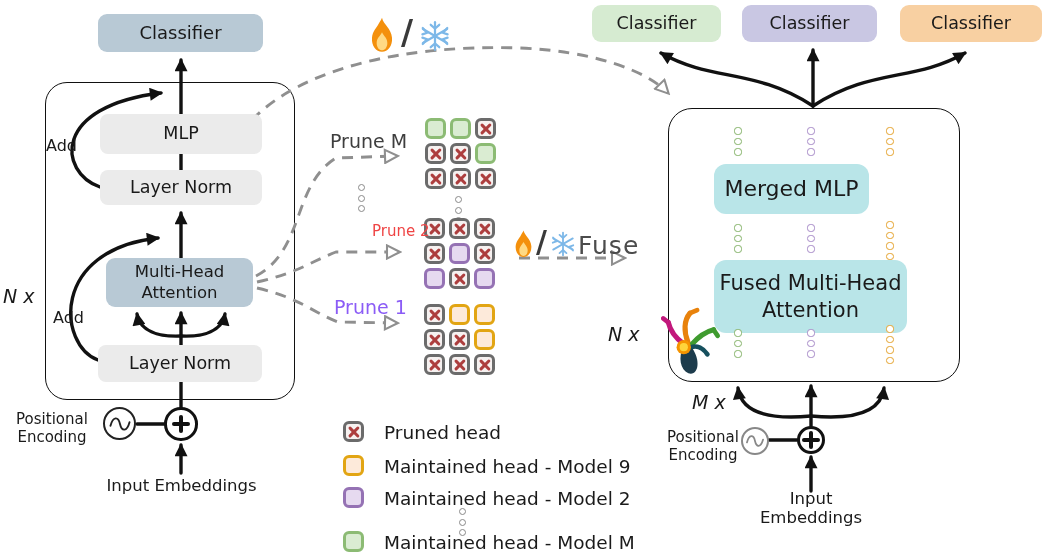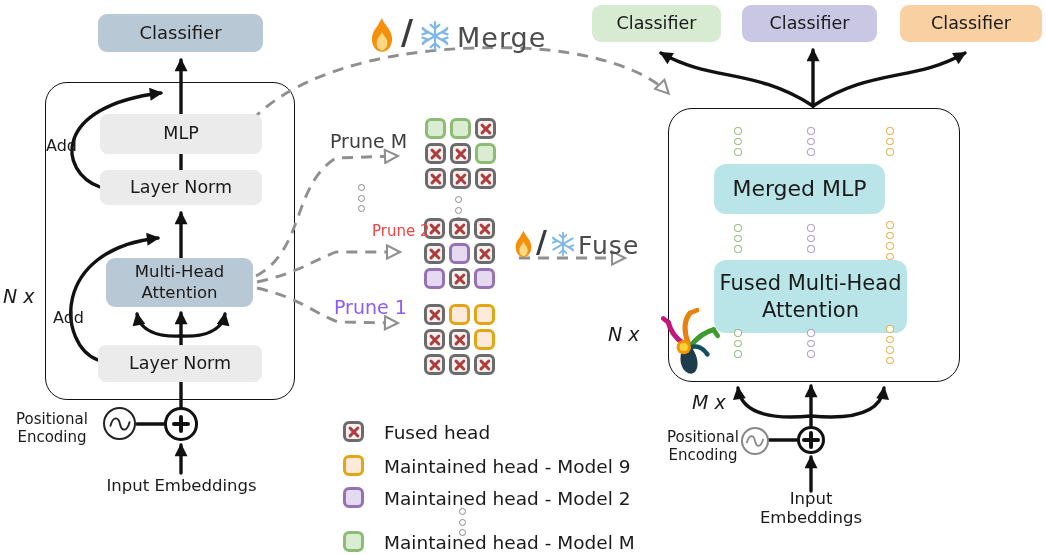--- a/index.html
+++ b/index.html
@@ -143,21 +143,20 @@
           <line x1="3.7" y1="21.5" x2="26.3" y2="8.5"></line>
       <path d="M11,4.5 L15,8 L19,4.5"></path>
           <path d="M11,25.5 L15,22 L19,25.5"></path>
       <path d="M3.2,13.5 L7.5,12 L3.5,7.5"></path>
           <path d="M26.8,16.5 L22.5,18 L26.5,22.5"></path>
       <path d="M3.5,22.5 L7.5,18 L3.2,16.5"></path>
           <path d="M26.5,7.5 L22.5,12 L26.8,13.5"></path>
     </g>
       </svg>
   </div>
-  <div class="lbl mergefuse" style="left:457px;top:22px;font-size:27px;">Merge</div>
 
   <div class="lbl" style="left:330px;top:130px;font-size:19px;color:#3e3e3e;">Prune M</div>
   <div class="hgrid" style="left:425px;top:118px;">
       <div class="cell mm"></div>
       <div class="cell mm"></div>
       <div class="cell p"></div>
       <div class="cell p"></div>
       <div class="cell p"></div>
       <div class="cell mm"></div>
       <div class="cell p"></div>
@@ -219,21 +218,21 @@
       <div class="cell m1"></div>
       <div class="cell p"></div>
       <div class="cell p"></div>
       <div class="cell m1"></div>
       <div class="cell p"></div>
       <div class="cell p"></div>
       <div class="cell p"></div>
     </div>
 
   <div class="legend-cell cell p" style="left:343px;top:421px;"></div>
-  <div class="legend-row-label" style="left:384px;top:422px;">Fused head</div>
+  <div class="legend-row-label" style="left:384px;top:422px;">Pruned head</div>
 
   <div class="legend-cell cell m1" style="left:343px;top:455px;"></div>
   <div class="legend-row-label" style="left:384px;top:456px;">Maintained head - Model 9</div>
 
   <div class="legend-cell cell m2" style="left:343px;top:487px;"></div>
   <div class="legend-row-label" style="left:384px;top:488px;">Maintained head - Model 2</div>
 
   <div class="vdots" style="left:459px;top:508px;">
       <i></i>
       <i></i>
@@ -262,21 +261,21 @@
       <i></i>
       <i></i>
       <i></i>
     </div>
   <div class="dotcol orange" style="left:886px;top:127px;">
       <i></i>
       <i></i>
       <i></i>
     </div>
 
-  <div class="box teal" style="left:714px;top:164px;width:171px;height:50px;font-size:22px;">
+  <div class="box teal" style="left:714px;top:164px;width:155px;height:50px;font-size:22px;">
     <span>Merged MLP</span>
   </div>
 
   <div class="dotcol green" style="left:734px;top:224px;">
       <i></i>
       <i></i>
       <i></i>
     </div>
   <div class="dotcol purple" style="left:807px;top:224px;">
       <i></i>

